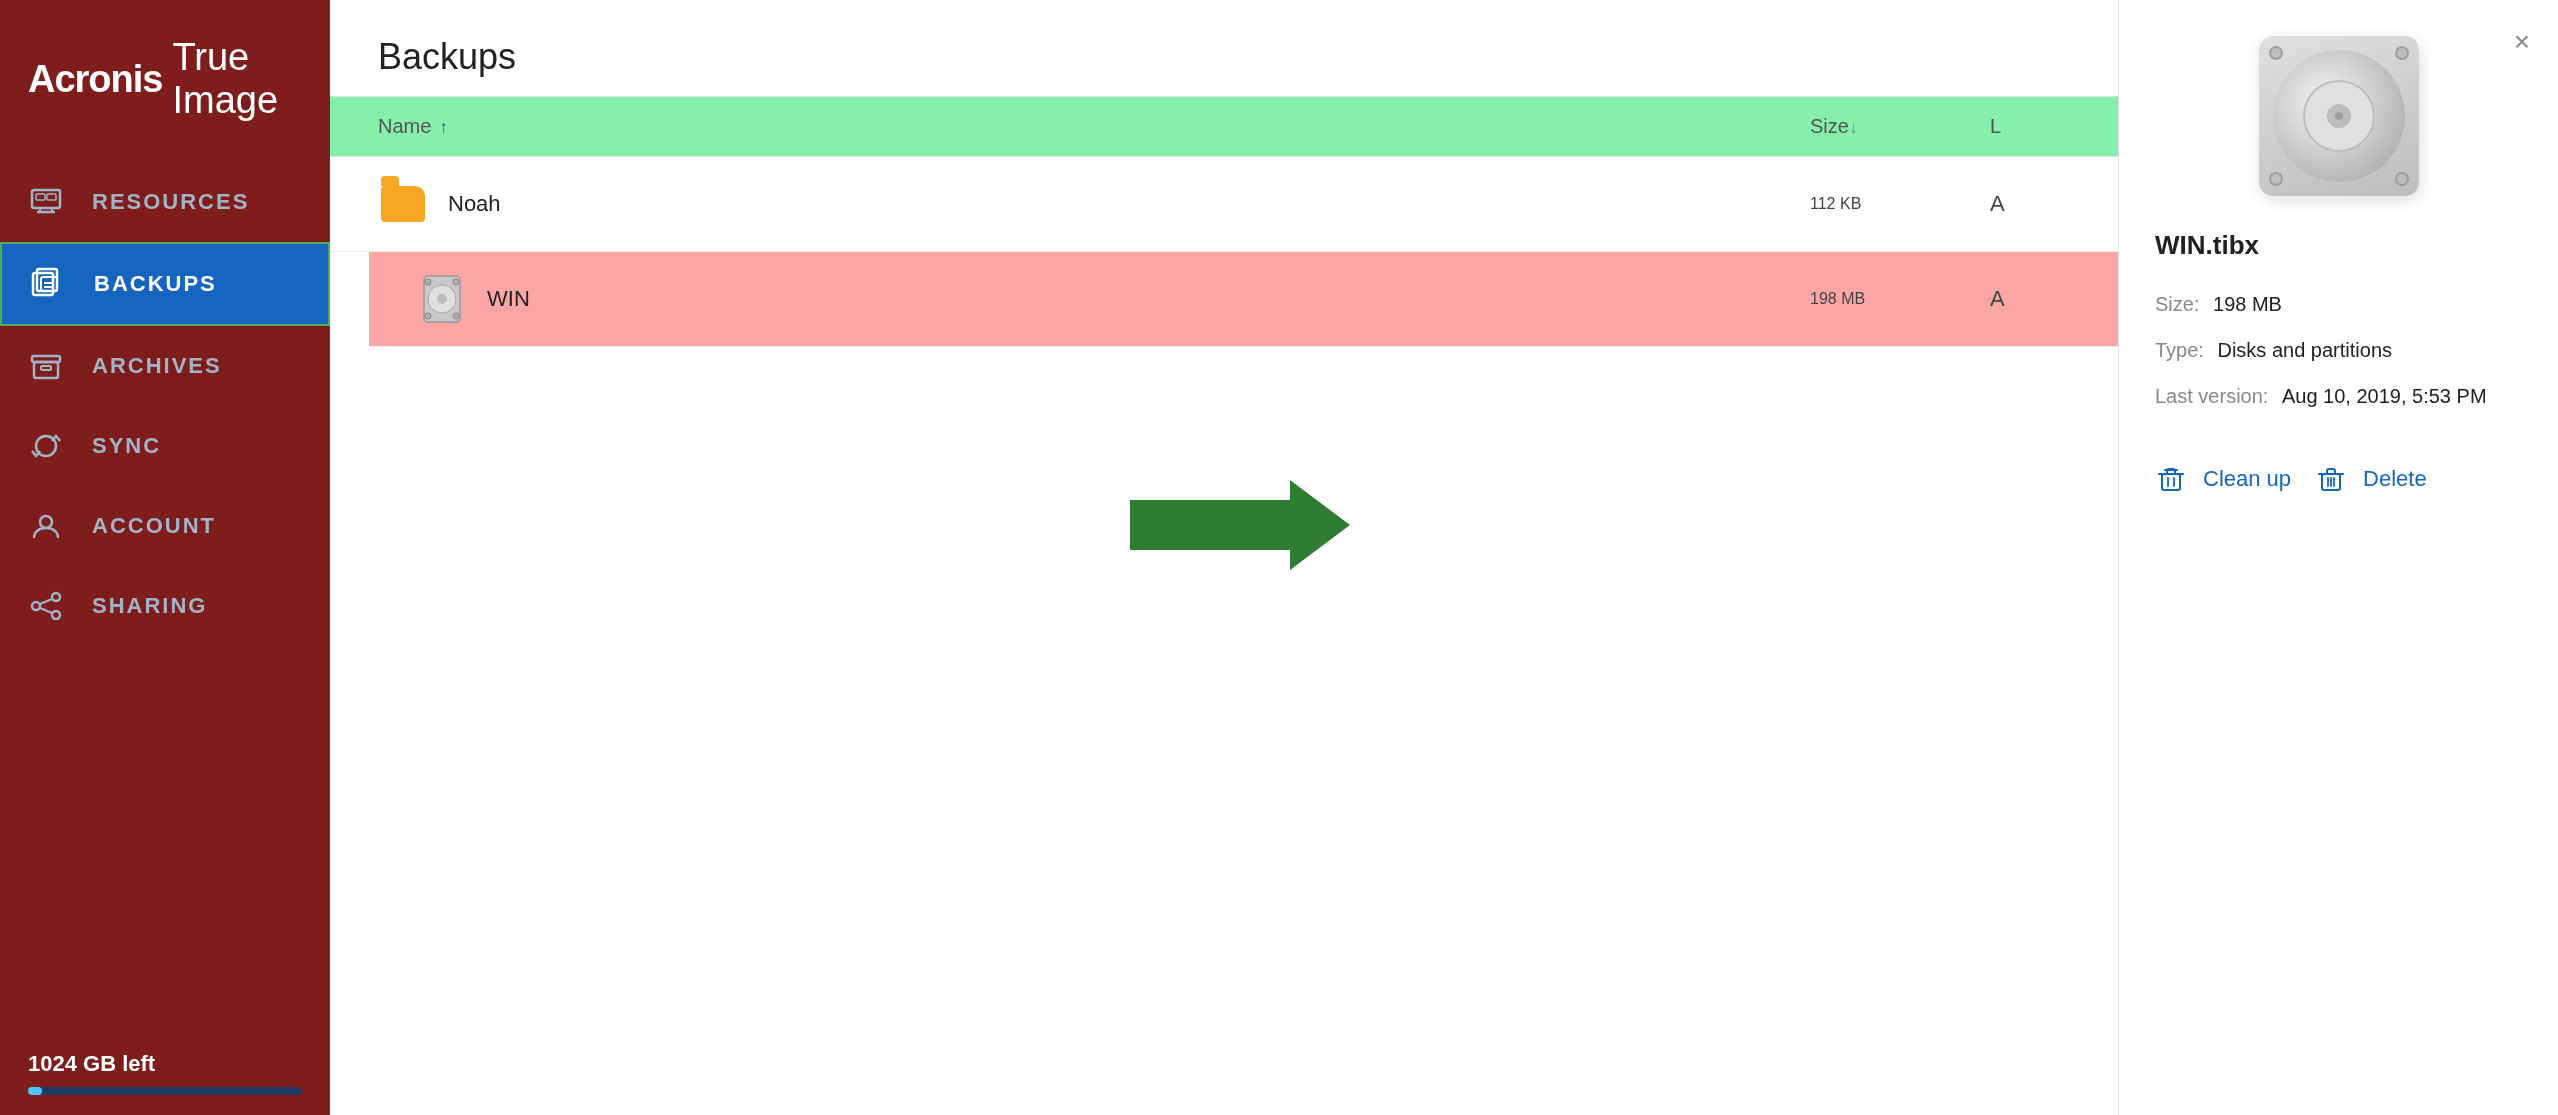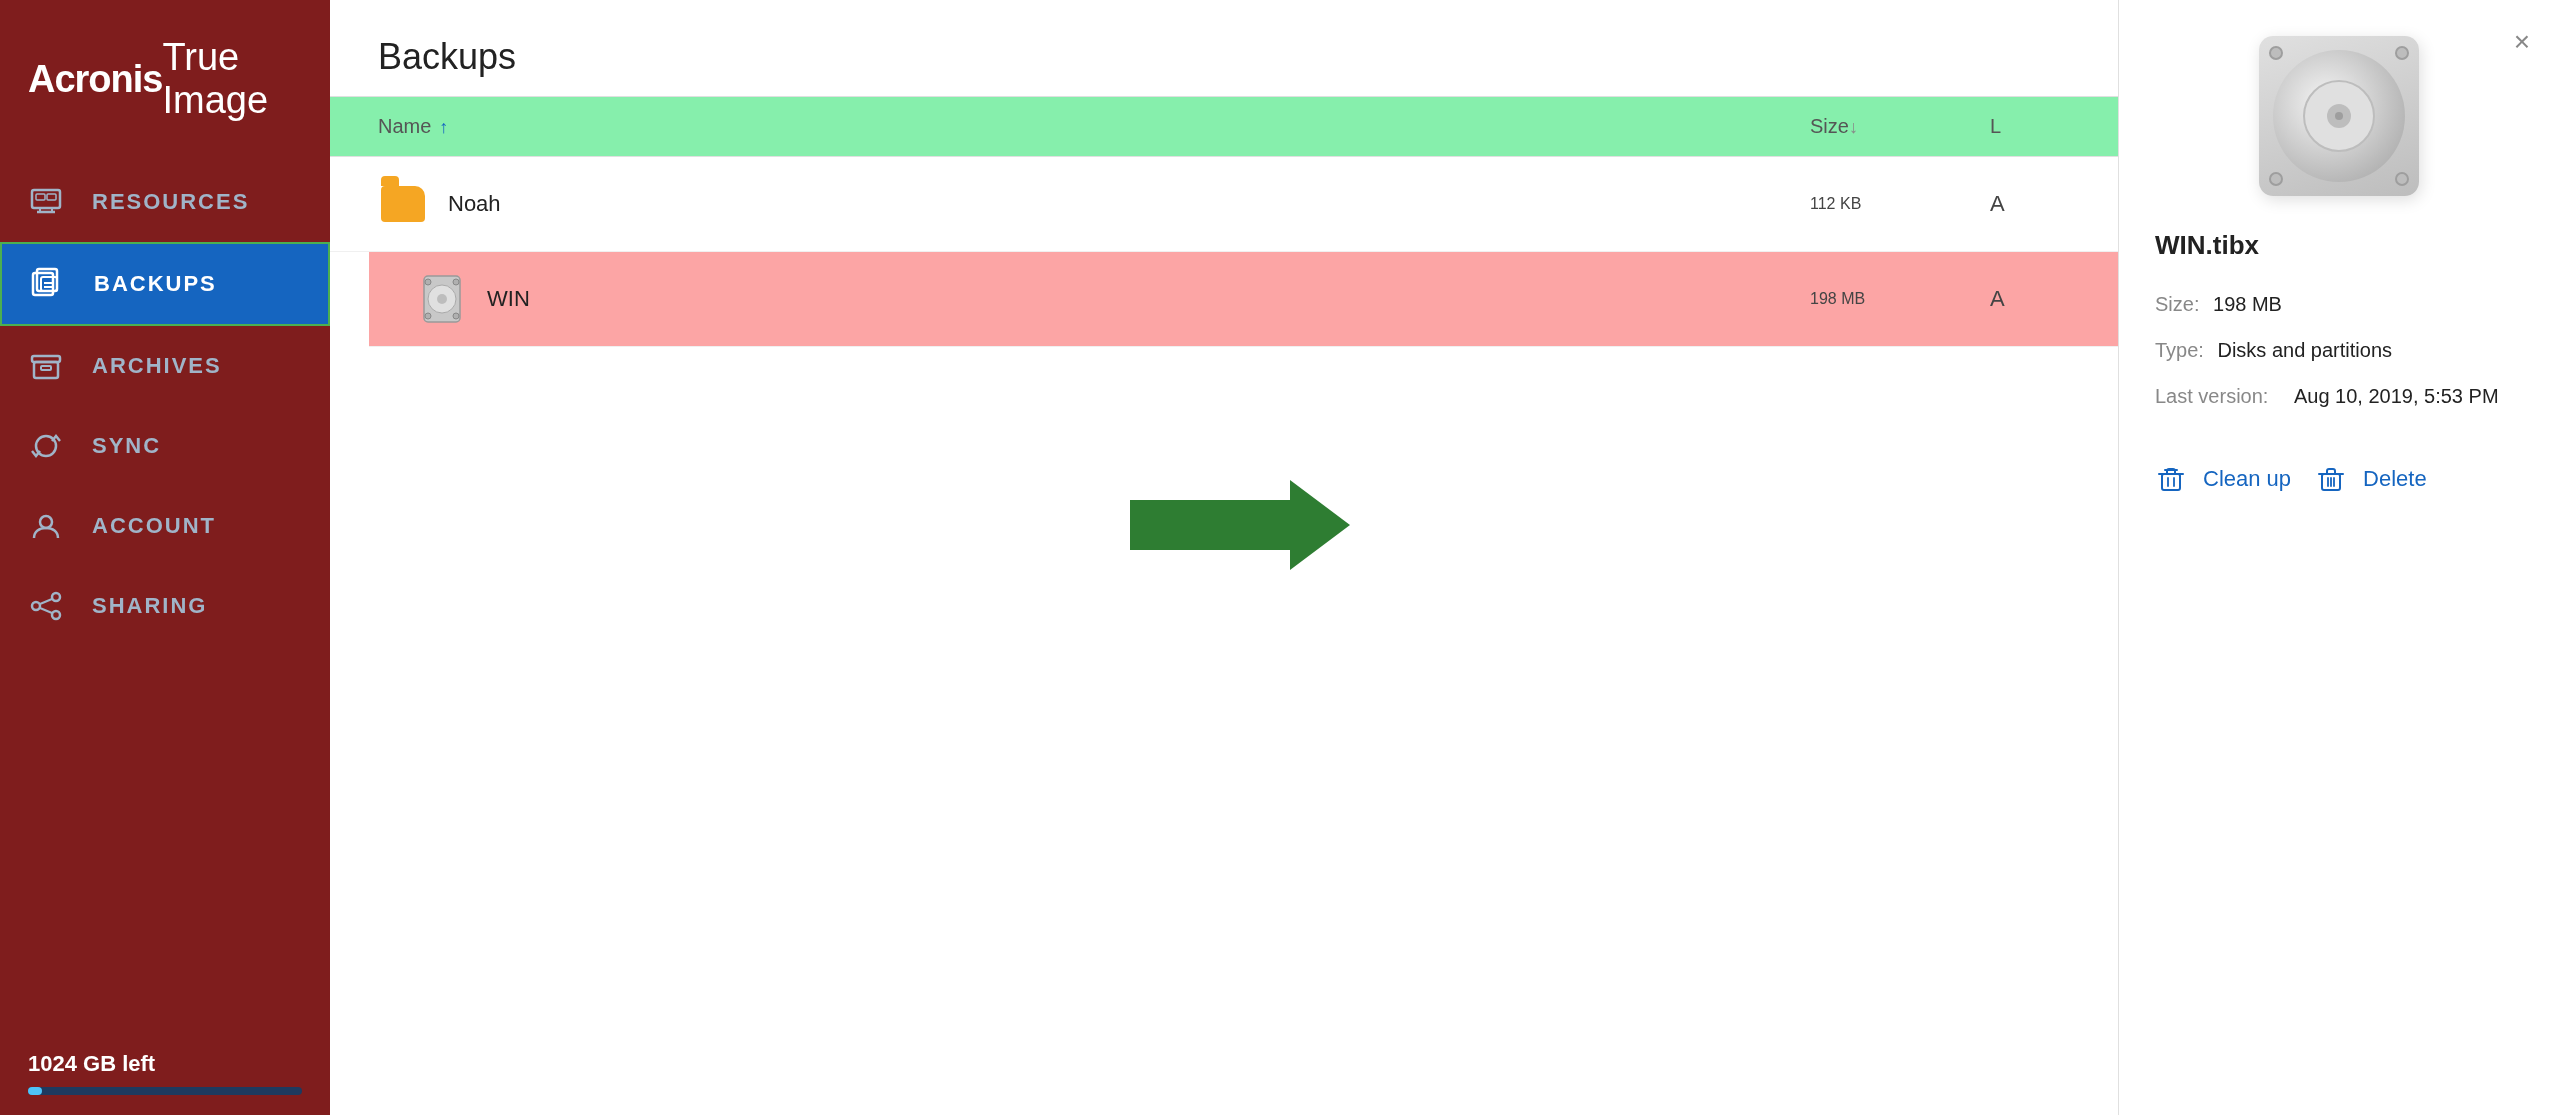--- a/index.html
+++ b/index.html
@@ -30,20 +30,21 @@
     .logo-acronis {
       font-size: 38px;
       font-weight: 700;
       color: #fff;
       letter-spacing: -1px;
     }
     .logo-true-image {
       font-size: 38px;
       font-weight: 300;
       color: #fff;
+      margin-left: 10px;
     }
     .nav-item {
       display: flex;
       align-items: center;
       padding: 22px 28px;
       cursor: pointer;
       color: #a0b4c8;
       font-size: 22px;
       font-weight: 600;
       letter-spacing: 1.5px;
@@ -502,21 +503,21 @@
     <div class="info-row">
       <span class="info-label">Size:</span>
       <span style="margin-left:8px;" class="info-value">198 MB</span>
     </div>
     <div class="info-row">
       <span class="info-label">Type:</span>
       <span style="margin-left:8px;" class="info-value">Disks and partitions</span>
     </div>
     <div class="info-row">
       <span class="info-label">Last version:</span>
-      <span style="margin-left:20px;" class="info-value">Aug 10, 2019, 5:53 PM</span>
+      <span style="margin-left:8px;" class="info-value">Aug 10, 2019, 5:53 PM</span>
     </div>
   </div>
 
   <div class="right-panel-actions">
 
     <button class="action-btn">
       <span class="action-icon">
         <svg width="30" height="30" viewBox="0 0 30 30" fill="none">
           <rect x="6" y="10" width="18" height="16" rx="2" stroke="#1565c0" stroke-width="2"></rect>
           <path d="M3 10h24" stroke="#1565c0" stroke-width="2" stroke-linecap="round"></path>

